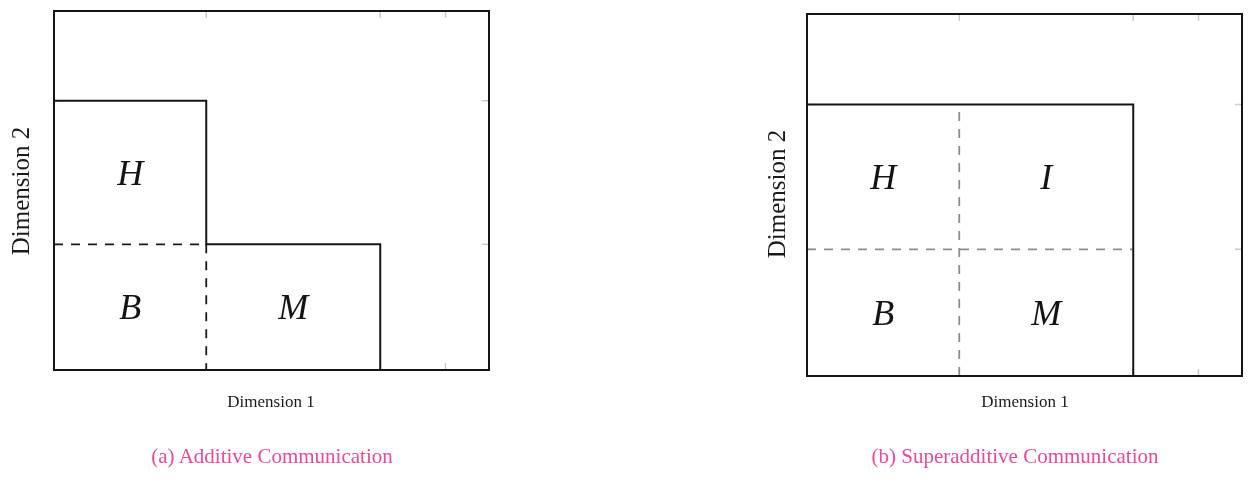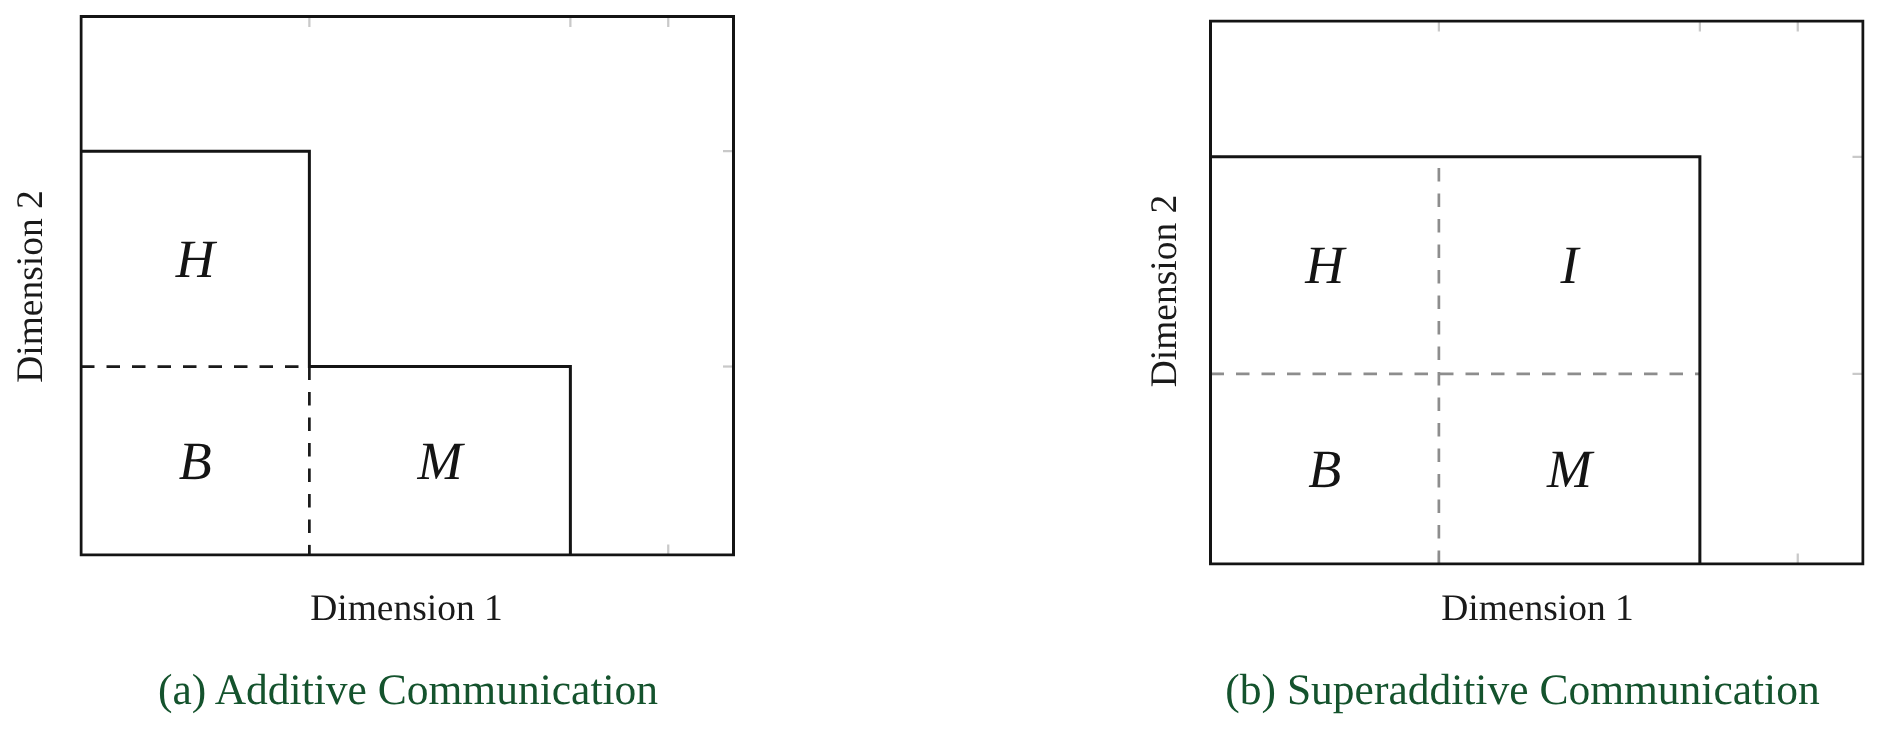--- a/index.html
+++ b/index.html
@@ -10,43 +10,43 @@
     font-family:"Liberation Serif", serif;
     color:#141414;
     overflow:hidden;
   }
   .plot-svg{position:absolute;display:block;}
   #svg-a{left:53px;top:10px;}
   #svg-b{left:806px;top:13px;}
   .xlabel{
     position:absolute;
     transform:translateX(-50%);
-    font-size:25px;
+    font-size:17px;
     white-space:nowrap;
     color:#1a1a1a;
   }
   #xlabel-a{left:271px;top:392px;}
   #xlabel-b{left:1025px;top:392px;}
   .ylabel{
     position:absolute;
     width:240px;height:26px;
     text-align:center;
     font-size:25px;
     white-space:nowrap;
     transform:rotate(-90deg);
     color:#1a1a1a;
   }
   #ylabel-a{left:-100px;top:178px;}
   #ylabel-b{left:656px;top:181px;}
   .caption{
     position:absolute;
     transform:translateX(-50%);
-    font-size:29px;
+    font-size:21px;
     white-space:nowrap;
-    color:#14532d;
+    color:#ec4899;
   }
   #caption-a{left:272px;top:444px;}
   #caption-b{left:1015px;top:444px;text-align:right;}
   .region-label{
     font-family:"Liberation Serif", serif;
     font-style:italic;
     font-size:36px;
     fill:#141414;
   }
 </style>

